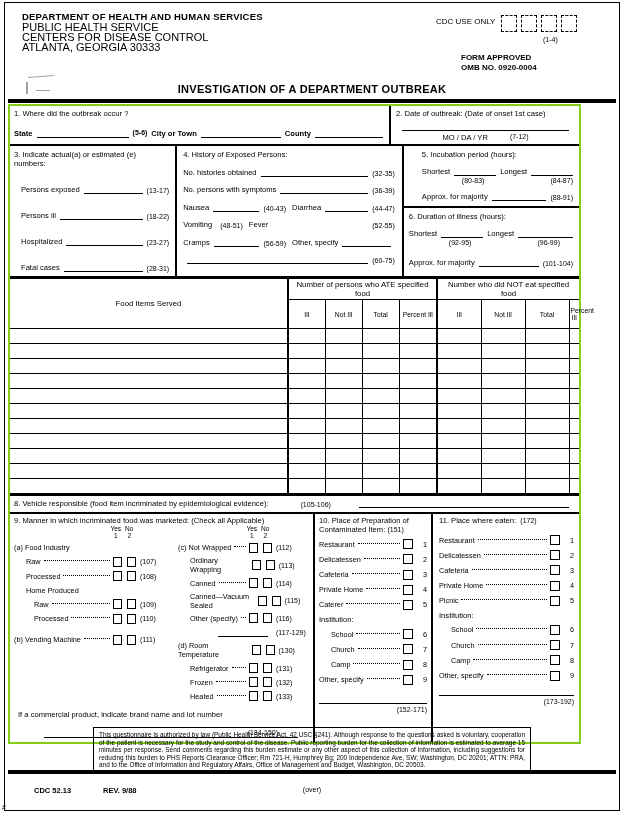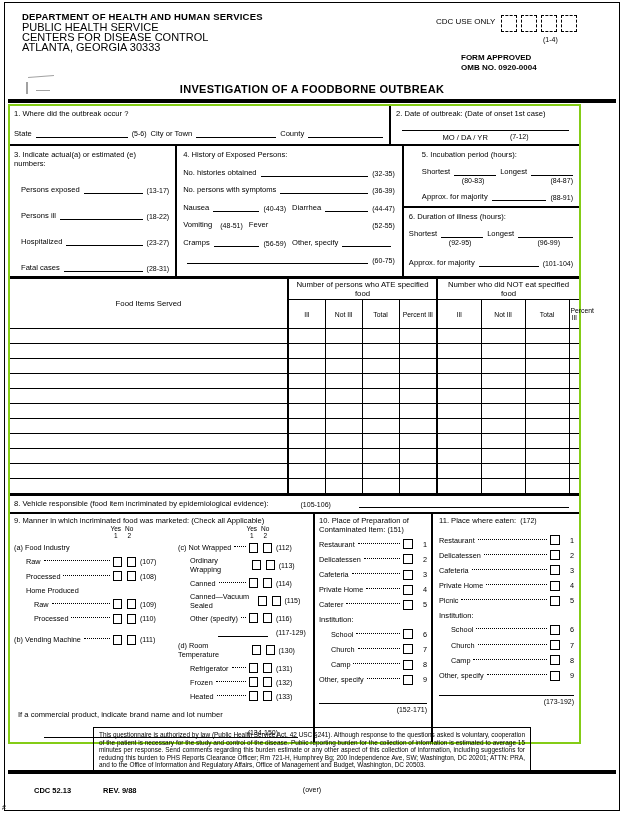--- a/index.html
+++ b/index.html
@@ -33,21 +33,21 @@
   .cell { position:relative; }
   .lbl { font-size:7.6px; }
   .code { font-size:7px; white-space:nowrap; }
   .wl { display:inline-block; border-bottom:1px solid #000; height:9px; }
   .flexline { flex:1; border-bottom:1px solid #000; height:9px; margin:0 4px; }
   .row { display:flex; align-items:flex-end; font-size:7.6px; }
 
   
   .s1 { flex:1; border-right:2px solid #000; padding:3px 6px 4px 4px; }
   .s2 { width:188px; padding:3px 4px 2px 5px; }
-  .s1-fields { display:flex; align-items:center; margin-top:11px; gap:4px; font-size:7.6px; }
+  .s1-fields { display:flex; align-items:flex-start; margin-top:11px; gap:4px; font-size:7.6px;font-weight:bold; }
   .s2-line { border-bottom:1px solid #000; height:13px; margin:0 6px; }
   .s2-cap { display:flex; justify-content:center; gap:22px; font-size:7.6px; margin-top:2px; }
 
   
   .s3 { width:212px; border-right:2px solid #000; padding:4px 6px 4px 4px; }
   .s4 { flex:1; border-right:2px solid #000; padding:4px 7px 4px 6px; }
   .s56 { width:190px; display:flex; flex-direction:column; }
   .s5 { border-bottom:2px solid #000; padding:4px 6px 5px 18px; }
   .s6 { padding:4px 6px 4px 5px; flex:1; }
   .s3 .row { margin-top:17px; padding-left:7px; }
@@ -125,21 +125,21 @@
   <div class="abs cdc-code code">(1-4)</div>
   <div class="abs form-appr">
     <div>FORM APPROVED</div>
     <div>OMB NO. 0920-0004</div>
   </div>
   <div class="abs smudge">
     <i style="left:2px;top:2px;width:26px;height:1px;transform:rotate(-4deg);"></i>
     <i style="left:0;top:8px;width:2px;height:12px;"></i>
     <i style="left:10px;top:16px;width:14px;height:1px;"></i>
   </div>
-  <div class="abs title">INVESTIGATION OF A FOODBORNE OUTBREAK</div>
+  <div class="abs title">INVESTIGATION OF A DEPARTMENT OUTBREAK</div>
   <div class="abs bar" style="top:99px;"></div>
 
   <div class="form">
 
     <div class="frow">
       <div class="cell s1">
         <div class="lbl">1. Where did the outbreak occur ?</div>
         <div class="s1-fields">
           <span>State</span>
           <span class="wl" style="width:92px;"></span>

